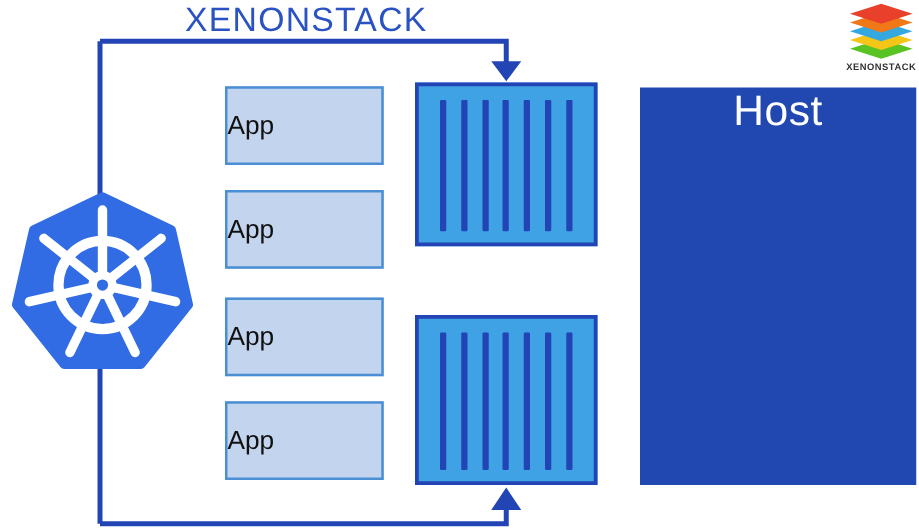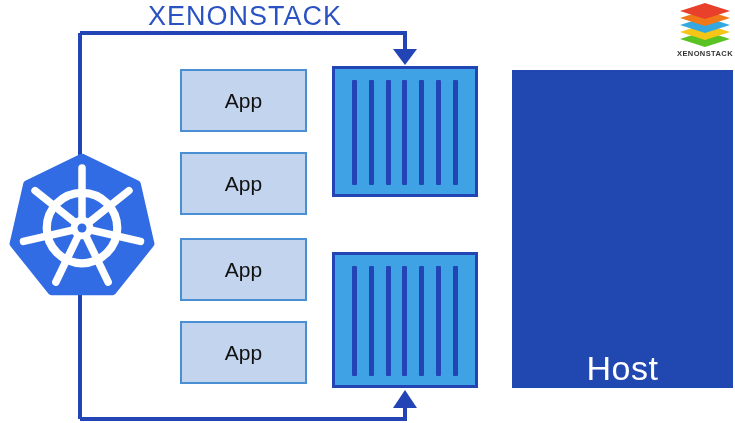--- a/index.html
+++ b/index.html
@@ -22,40 +22,40 @@
   #k8s-logo { left:7px; top:153px; width:150px; height:150px; }
   .hept { fill:var(--kubernetes-blue); stroke:var(--kubernetes-blue); stroke-width:5; stroke-linejoin:round; }
   .rim { stroke:#ffffff; stroke-width:5.5; fill:none; }
   .spoke { stroke:#ffffff; stroke-width:5; stroke-linecap:round; }
   .hub { fill:#ffffff; }
   .hub-center { fill:var(--kubernetes-blue); }
 
   .app-box {
     left:180px; width:123px; height:59px;
     background:var(--app-fill); border:2px solid var(--app-border);
-    display:flex; align-items:center; justify-content:center;
+    display:flex; align-items:center; 
     font-size:21px; color:var(--app-text);
   }
 
   .container-box {
     left:332px; width:140px;
     background:var(--container-fill); border:3px solid var(--container-accent);
   }
   #container-1 { top:66px; height:125px; }
   #container-2 { top:252px; height:130px; }
   .stripe-area {
     position:absolute; left:17px; right:17px; top:11px; bottom:9px;
     display:flex; justify-content:space-between;
   }
   .stripe-area span { width:5px; height:100%; background:var(--container-accent); border-radius:1px; }
 
   #host-box {
     left:512px; top:70px; width:221px; height:318px;
     background:var(--host-fill); color:var(--host-text);
-    display:flex; align-items:flex-end; justify-content:center;
+    display:flex; align-items:flex-start; justify-content:center;
     font-size:34px; letter-spacing:0.5px;
   }
 
   #brand {
     left:677px; top:2px; width:56px;
     display:flex; flex-direction:column; align-items:center;
   }
   #brand-name {
     font-size:7.5px; font-weight:bold; color:#333333;
     letter-spacing:0.4px; margin-top:1px; white-space:nowrap;

